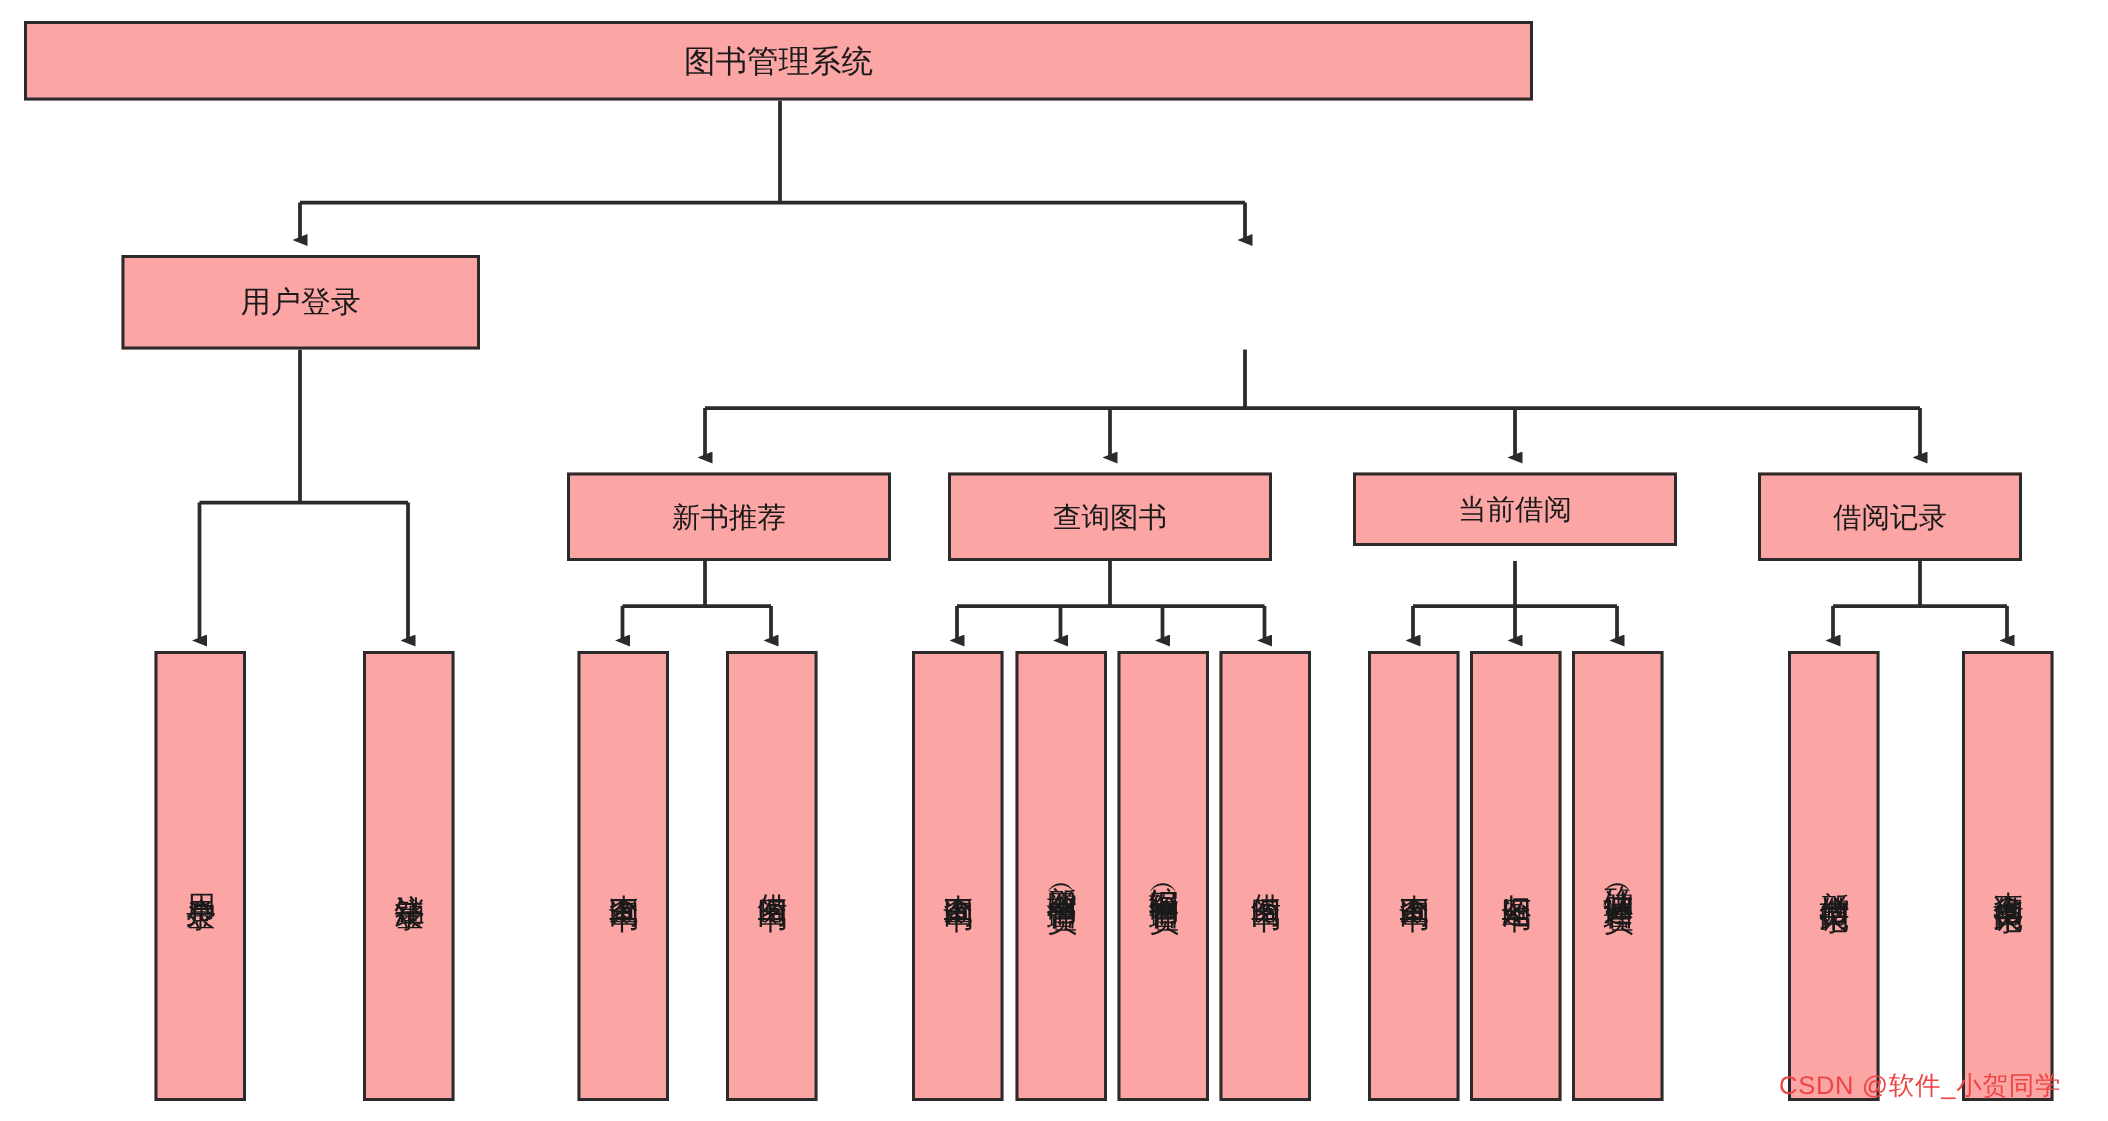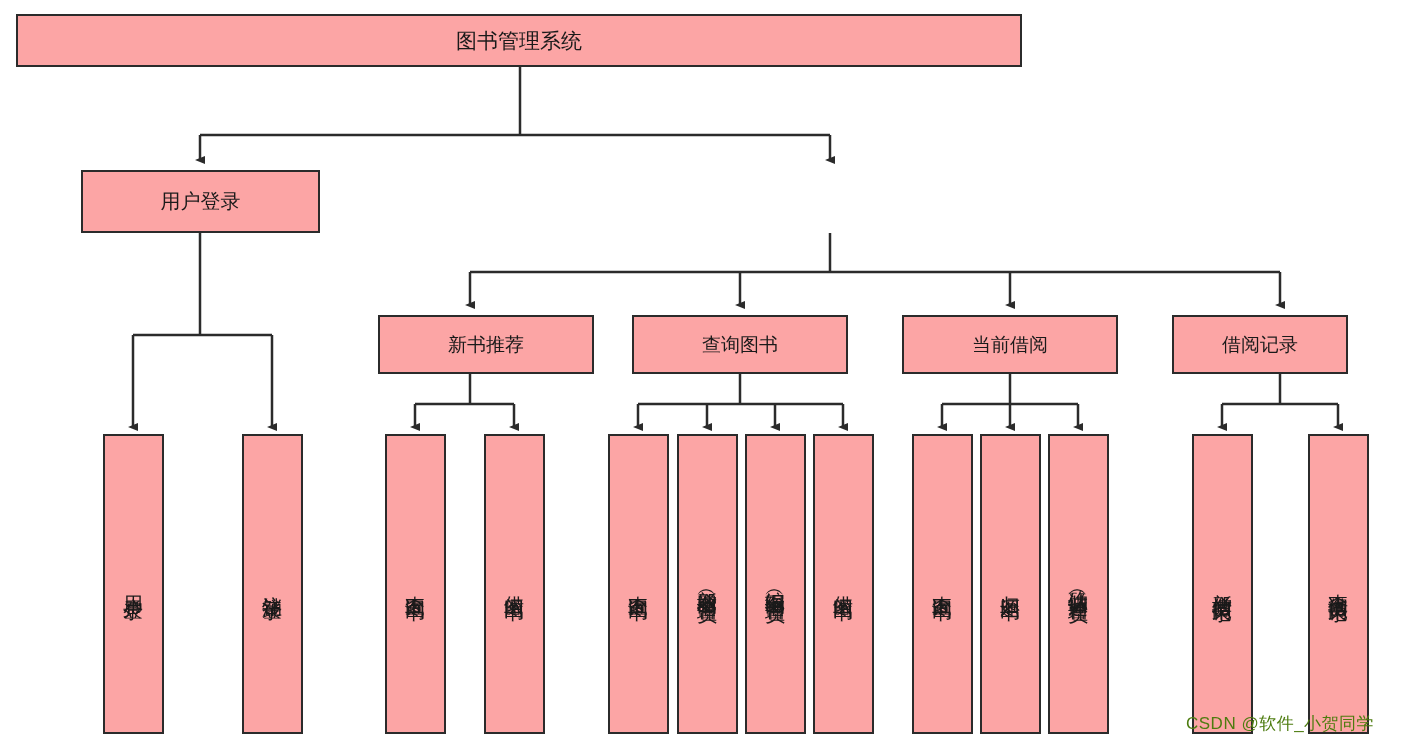--- a/index.html
+++ b/index.html
@@ -55,21 +55,21 @@
     writing-mode: vertical-rl;
     text-orientation: upright;
     white-space: normal;
     text-align: center;
   }
   .watermark {
     position: absolute;
     left: 1186px;
     top: 712px;
     font-size: 17px;
-    color: #4d7c0f;
+    color: #ef4444;
     white-space: nowrap;
     letter-spacing: 0.5px;
   }
 </style>
 </head>
 <body>
 
 <div id="canvas">
 
   <svg id="wires" viewBox="0 0 1405 747">
@@ -129,21 +129,21 @@
   <div class="node level2" style="left:81px; top:170px; width:239px; height:63px;">
     <span>用户登录</span>
   </div>
 
   <div class="node level3" style="left:362px; top:315px; width:216px; height:59px;margin-left:16px;">
     <span>新书推荐</span>
   </div>
   <div class="node level3" style="left:632px; top:315px; width:216px; height:59px;">
     <span>查询图书</span>
   </div>
-  <div class="node level3" style="left:902px; top:315px; width:216px; height:59px;">
+  <div class="node level3" style="left:902px; top:315px; width:216px; height:49px;">
     <span>当前借阅</span>
   </div>
   <div class="node level3" style="left:1172px; top:315px; width:176px; height:59px;">
     <span>借阅记录</span>
   </div>
 
   <div class="node leaf" style="left:103px; top:434px; width:61px; height:300px;">
     <span class="vlabel">用户登录</span>
   </div>
   <div class="node leaf" style="left:242px; top:434px; width:61px; height:300px;">

